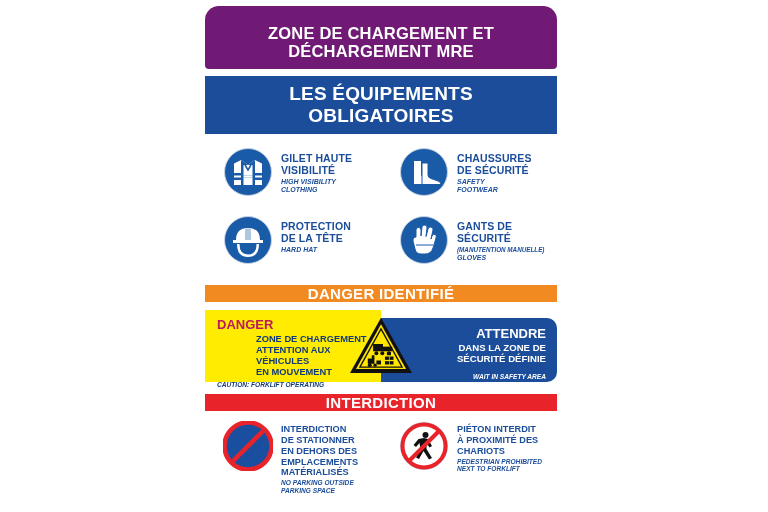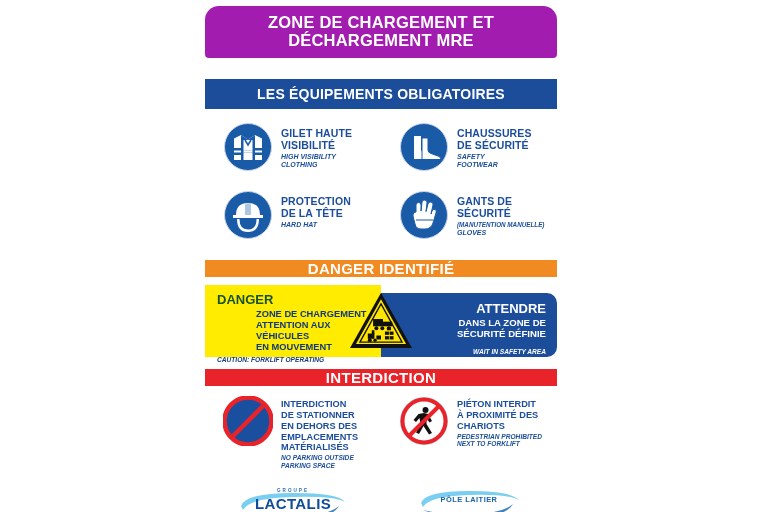--- a/index.html
+++ b/index.html
@@ -23,37 +23,37 @@
     position: absolute;
     left: 205px;
     top: 6px;
     width: 352px;
     height: 500px;
     background: #ffffff;
   }
 
   
   .hdr-main {
-    background: #a21caf;
+    background: #701a75;
     border-radius: 14px 14px 4px 4px;
     color: #ffffff;
     text-align: center;
-    padding: 7px 10px 8px 10px;
+    padding: 18px 10px 8px 10px;
     font-size: 16.5px;
     font-weight: bold;
     line-height: 1.12;
     letter-spacing: 0.2px;
   }
   .hdr-sub {
-    margin-top: 21px;
+    margin-top: 7px;
     background: #1B4D9B;
     color: #ffffff;
     text-align: center;
     padding: 7px 10px;
-    font-size: 14px;
+    font-size: 19px;
     font-weight: bold;
     letter-spacing: 0.2px;
   }
 
   
   .ppe-grid {
     display: flex;
     flex-wrap: wrap;
     margin-top: 9px;
   }
@@ -128,21 +128,21 @@
   .danger-right {
     width: 50%;
     background: #1B4D9B;
     box-sizing: border-box;
     padding: 9px 11px 6px 8px;
     text-align: right;
     border-radius: 0 10px 10px 0;
     margin-top: 8px;
   }
   .danger-word {
-    color: #14532d;
+    color: #be185d;
     font-weight: bold;
     font-size: 13px;
     line-height: 1.05;
   }
   .danger-body {
     color: #123A7A;
     font-weight: bold;
     font-size: 9.3px;
     line-height: 1.2;
     margin-top: 2px;

